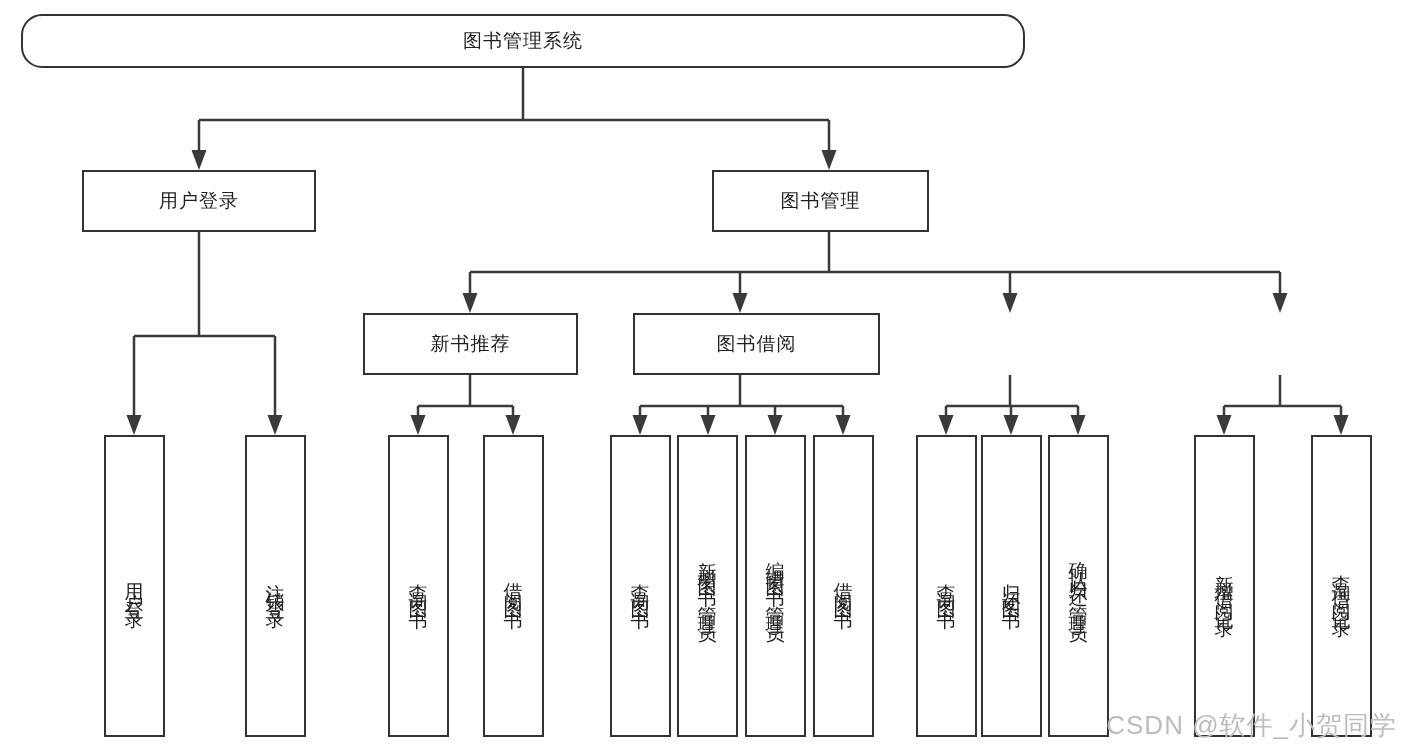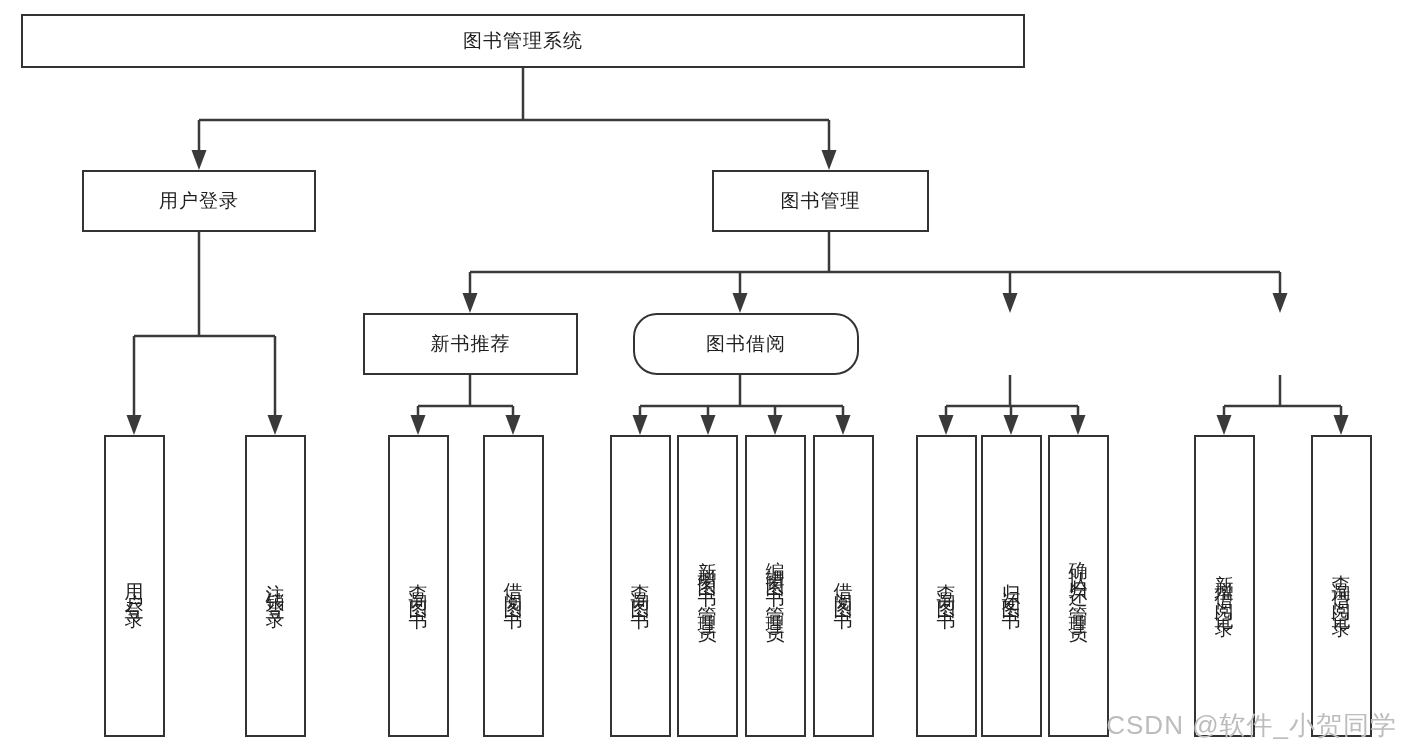--- a/index.html
+++ b/index.html
@@ -85,35 +85,35 @@
     <path class="line" d="M1010 375 V406 M946 406 H1078 M946 406 V417 M1011 406 V417 M1078 406 V417"></path>
     <path class="arrow" d="M946 435 l-7.5 -20 h15 z"></path>
     <path class="arrow" d="M1011 435 l-7.5 -20 h15 z"></path>
     <path class="arrow" d="M1078 435 l-7.5 -20 h15 z"></path>
 
     <path class="line" d="M1280 375 V406 M1224 406 H1341 M1224 406 V417 M1341 406 V417"></path>
     <path class="arrow" d="M1224 435 l-7.5 -20 h15 z"></path>
     <path class="arrow" d="M1341 435 l-7.5 -20 h15 z"></path>
   </svg>
 
-  <div class="box" style="left:21px;top:14px;width:1004px;height:54px;">
+  <div class="box" style="left:21px;top:14px;width:1004px;height:54px;border-radius:21px;">
     <span>图书管理系统</span>
   </div>
 
   <div class="box" style="left:82px;top:170px;width:234px;height:62px;">
     <span>用户登录</span>
   </div>
   <div class="box" style="left:712px;top:170px;width:217px;height:62px;">
     <span>图书管理</span>
   </div>
 
   <div class="box" style="left:363px;top:313px;width:215px;height:62px;">
     <span>新书推荐</span>
   </div>
-  <div class="box" style="left:633px;top:313px;width:226px;height:62px;border-radius:24px;">
+  <div class="box" style="left:633px;top:313px;width:247px;height:62px;">
     <span>图书借阅</span>
   </div>
 
   <div class="box vbox" style="left:104px;top:435px;width:61px;height:302px;">
     <span>用户登录</span>
   </div>
   <div class="box vbox" style="left:245px;top:435px;width:61px;height:302px;">
     <span>注销登录</span>
   </div>
 

